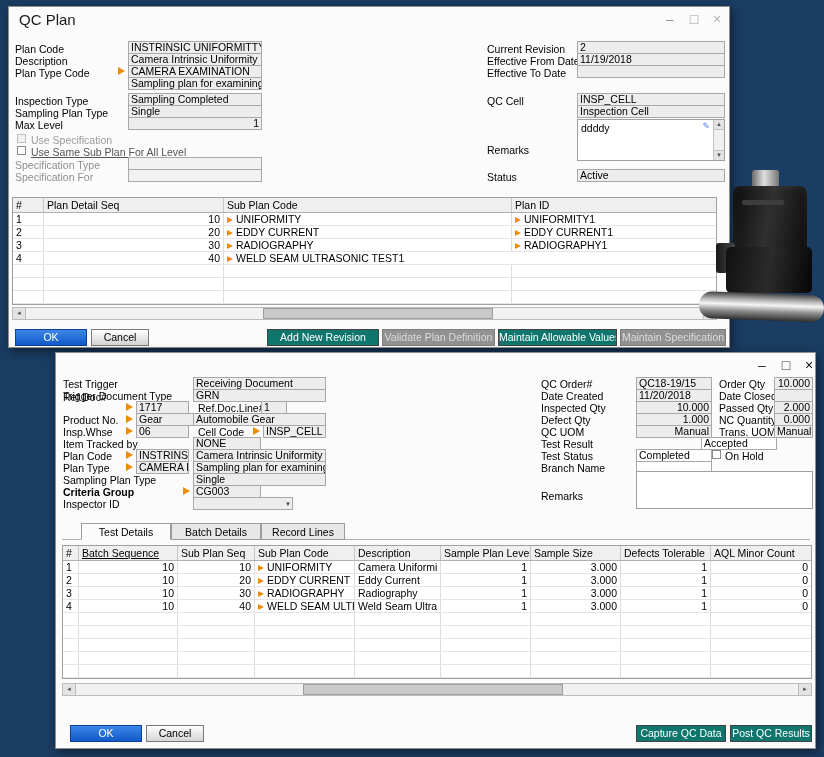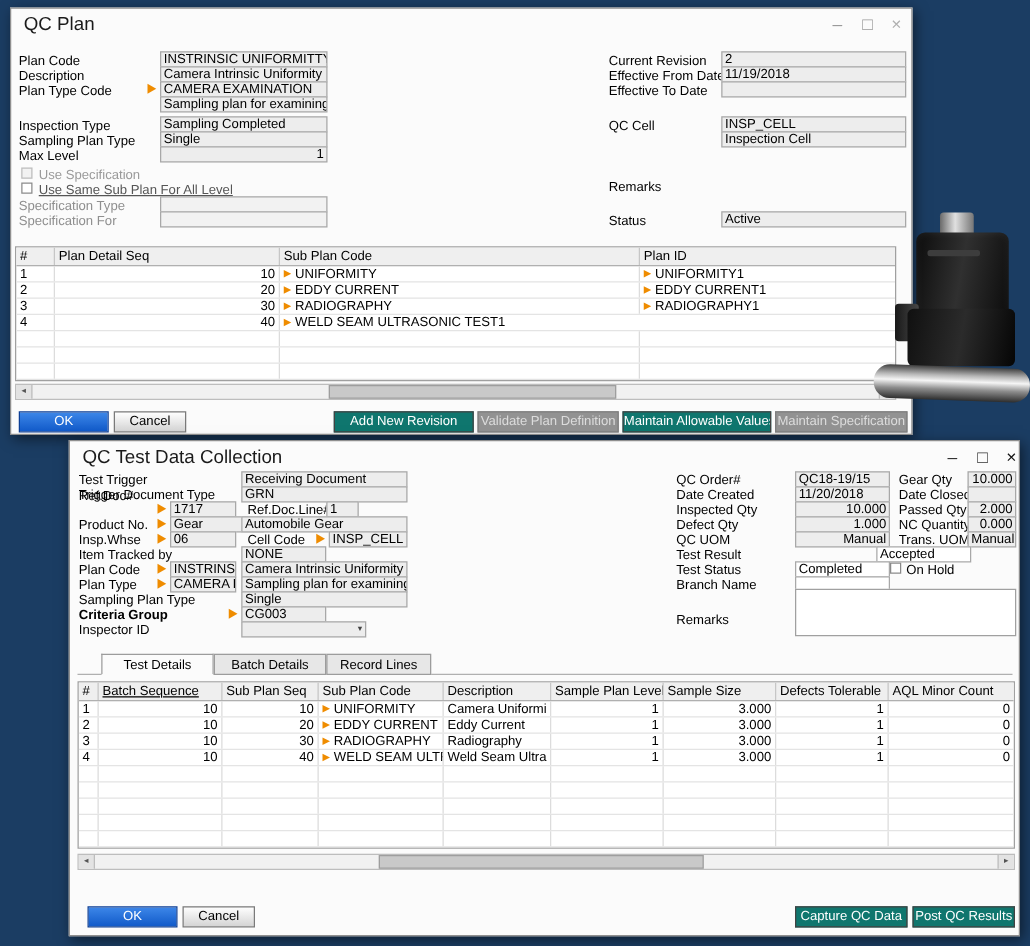--- a/index.html
+++ b/index.html
@@ -79,20 +79,32 @@
   <span class="lbl" style="left:478px;top:37px;">Current Revision</span>
   <div class="fld" style="left:568px;top:34px;width:148px;">2</div>
   <span class="lbl" style="left:478px;top:49px;">Effective From Date</span>
   <div class="fld" style="left:568px;top:46px;width:148px;">11/19/2018</div>
   <span class="lbl" style="left:478px;top:61px;">Effective To Date</span>
   <div class="fld" style="left:568px;top:58px;width:148px;"></div>
   <span class="lbl" style="left:478px;top:89px;">QC Cell</span>
   <div class="fld" style="left:568px;top:86px;width:148px;">INSP_CELL</div>
   <div class="fld" style="left:568px;top:98px;width:148px;">Inspection Cell</div>
   <span class="lbl" style="left:478px;top:138px;">Remarks</span>
+  <div class="rembox" style="left:568px;top:112px;width:148px;height:42px;">
+    <span class="remtext">ddddy</span>
+    <span class="remicon">✎</span>
+    <div class="vsb">
+      <div class="vbtn up">
+          <span class="sglyph">▲</span>
+        </div>
+      <div class="vbtn dn">
+          <span class="sglyph">▼</span>
+        </div>
+    </div>
+  </div>
   <span class="lbl" style="left:478px;top:165px;">Status</span>
   <div class="fld" style="left:568px;top:162px;width:148px;">Active</div>
 
   <div class="grid" style="left:3px;top:190px;width:705px;height:108px;">
     <div class="ghead">
       <div class="gc" style="width:31px;">#</div>
       <div class="gc" style="width:180px;">Plan Detail Seq</div>
       <div class="gc" style="width:288px;">Sub Plan Code</div>
       <div class="gc" style="width:204px;border-right:none;">Plan ID</div>
     </div>
@@ -160,21 +172,20 @@
 <div style="position:absolute;left:0;top:0;z-index:3;">
   <div style="position:absolute;left:752px;top:170px;width:27px;height:22px;background:linear-gradient(90deg,#6a6a6a,#e0e0e0 45%,#767676);border-radius:3px;"></div>
   <div style="position:absolute;left:733px;top:186px;width:74px;height:104px;background:linear-gradient(100deg,#0c0c0c,#303030 45%,#070707);border-radius:7px;box-shadow:inset 0 0 8px rgba(255,255,255,.07);"></div>
   <div style="position:absolute;left:742px;top:200px;width:42px;height:5px;background:#3d3d3d;border-radius:2px;"></div>
   <div style="position:absolute;left:716px;top:243px;width:19px;height:30px;background:linear-gradient(90deg,#191919,#474747);border-radius:3px;"></div>
   <div style="position:absolute;left:726px;top:247px;width:86px;height:46px;background:linear-gradient(100deg,#101010,#2b2b2b 50%,#050505);border-radius:5px;"></div>
   <div style="position:absolute;left:699px;top:291px;width:125px;height:27px;background:linear-gradient(180deg,#3f3f3f,#b5b5b5 26%,#f5f5f5 44%,#8d8d8d 68%,#2e2e2e);border-radius:13px;transform:rotate(2deg);transform-origin:left center;"></div>
 </div>
 
 <div class="window" style="left:55px;top:352px;width:761px;height:397px;z-index:4;">
-  <div class="title">QC Test Data Collection</div>
   <span class="winctl" style="left:697px;color:#333;">–</span>
   <span class="winctl" style="left:721px;color:#333;">□</span>
   <span class="winctl" style="left:744px;color:#111;">×</span>
 
   <span class="lbl" style="left:7px;top:26px;">Test Trigger</span>
   <div class="fld" style="left:137px;top:24px;width:133px;">Receiving Document</div>
   <span class="lbl" style="left:7px;top:38px;">Trigger Document Type</span>
   <div class="fld" style="left:137px;top:36px;width:133px;">GRN</div>
   <span class="lbl" style="left:7px;top:39px;">Ref.Doc#</span>
   <span class="larr" style="left:70px;top:50px;"></span>
@@ -206,21 +217,21 @@
   <span class="lbl" style="left:7px;top:134px;font-weight:bold;">Criteria Group</span>
   <span class="larr" style="left:127px;top:134px;"></span>
   <div class="fld" style="left:137px;top:132px;width:68px;">CG003</div>
   <span class="lbl" style="left:7px;top:146px;">Inspector ID</span>
   <div class="fld" style="left:137px;top:144px;width:100px;">
     <span class="dd">▼</span>
   </div>
 
   <span class="lbl" style="left:485px;top:26px;">QC Order#</span>
   <div class="fld" style="left:580px;top:24px;width:76px;">QC18-19/15</div>
-  <span class="lbl" style="left:663px;top:26px;">Gear Qty</span>
+  <span class="lbl" style="left:663px;top:26px;">Order Qty</span>
   <div class="fld r" style="left:718px;top:24px;width:39px;">10.000</div>
   <span class="lbl" style="left:485px;top:38px;">Date Created</span>
   <div class="fld" style="left:580px;top:36px;width:76px;">11/20/2018</div>
   <span class="lbl" style="left:663px;top:38px;">Date Closed</span>
   <div class="fld" style="left:718px;top:36px;width:39px;"></div>
   <span class="lbl" style="left:485px;top:50px;">Inspected Qty</span>
   <div class="fld r" style="left:580px;top:48px;width:76px;">10.000</div>
   <span class="lbl" style="left:663px;top:50px;">Passed Qty</span>
   <div class="fld r" style="left:718px;top:48px;width:39px;">2.000</div>
   <span class="lbl" style="left:485px;top:62px;">Defect Qty</span>

